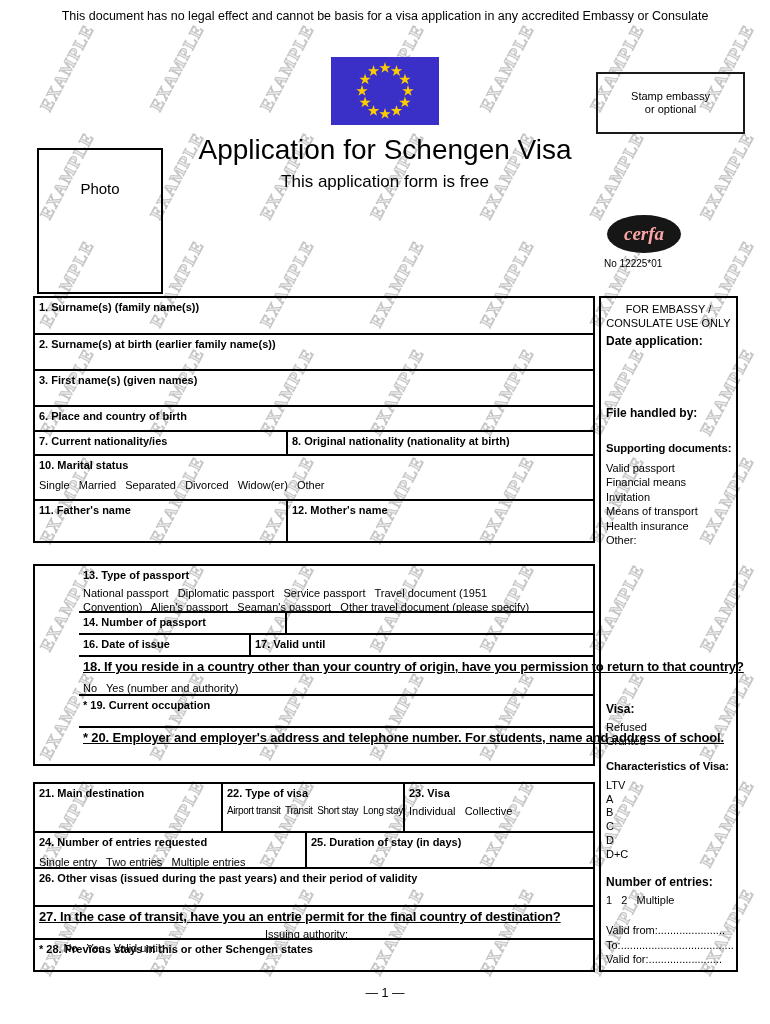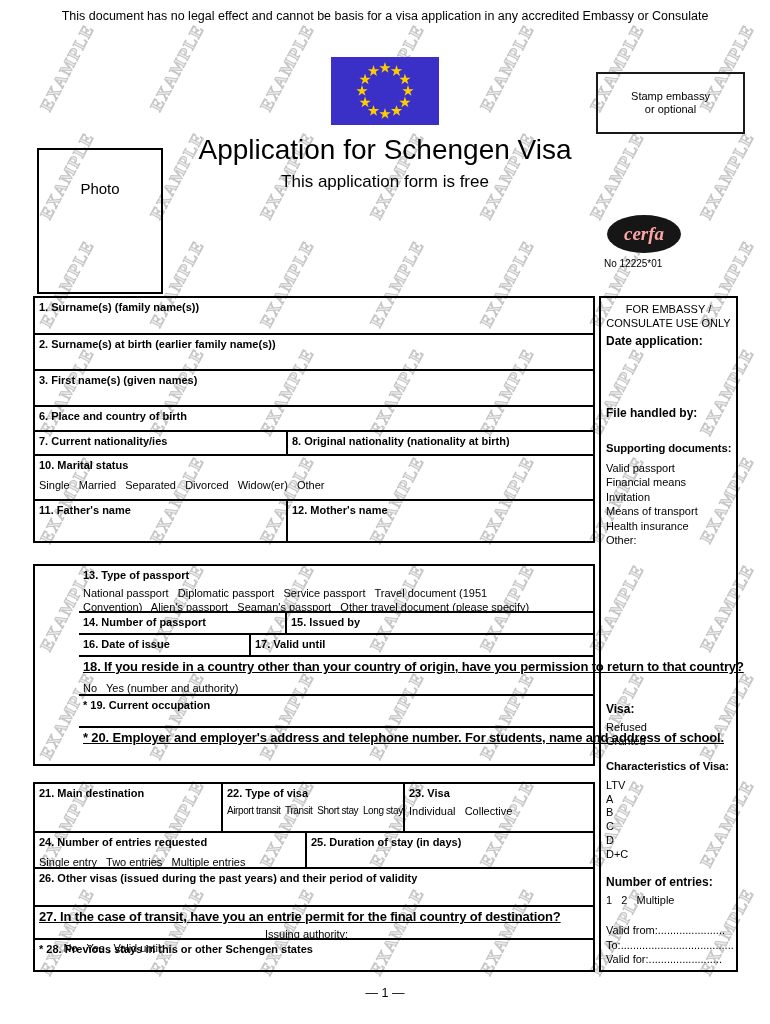--- a/index.html
+++ b/index.html
@@ -212,23 +212,20 @@
         <div class="cell grow">
       <div class="lbl">13. Type of passport</div>
       <div class="opts" style="margin-top:4px">National passport   Diplomatic passport   Service passport   Travel document (1951</div>
       <div class="opts" style="margin-top:0">Convention)   Alien's passport   Seaman's passport   Other travel document (please specify)</div>
     </div>
       </div>
     <div class="row" style="height:22px">
       <div class="cell" style="width:208px">
         <div class="lbl">14. Number of passport</div>
         </div>
-      <div class="cell grow">
-        <div class="lbl">15. Issued by</div>
-        </div>
     </div>
     <div class="row" style="height:22px">
       <div class="cell" style="width:172px">
         <div class="lbl">16. Date of issue</div>
         </div>
       <div class="cell grow">
         <div class="lbl">17. Valid until</div>
         </div>
     </div>
     <div class="row" style="height:39px">

